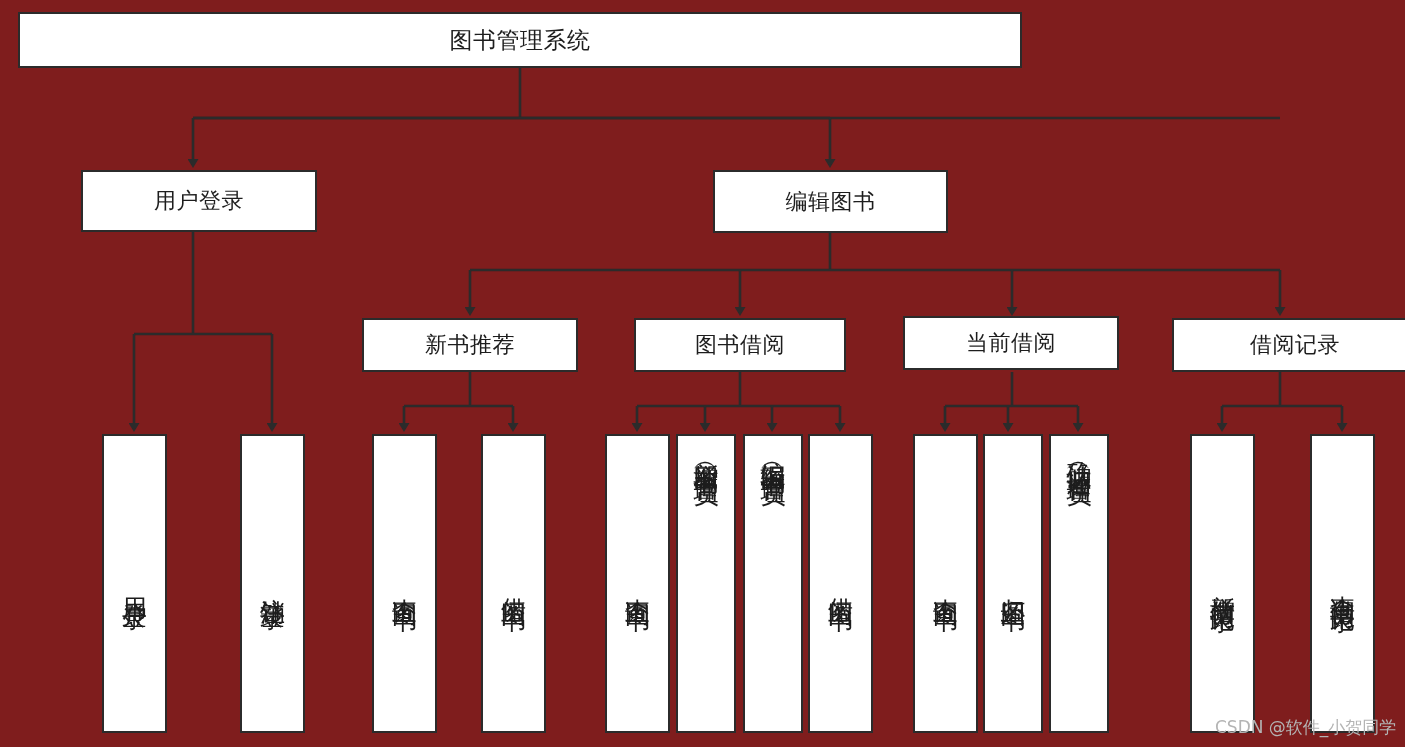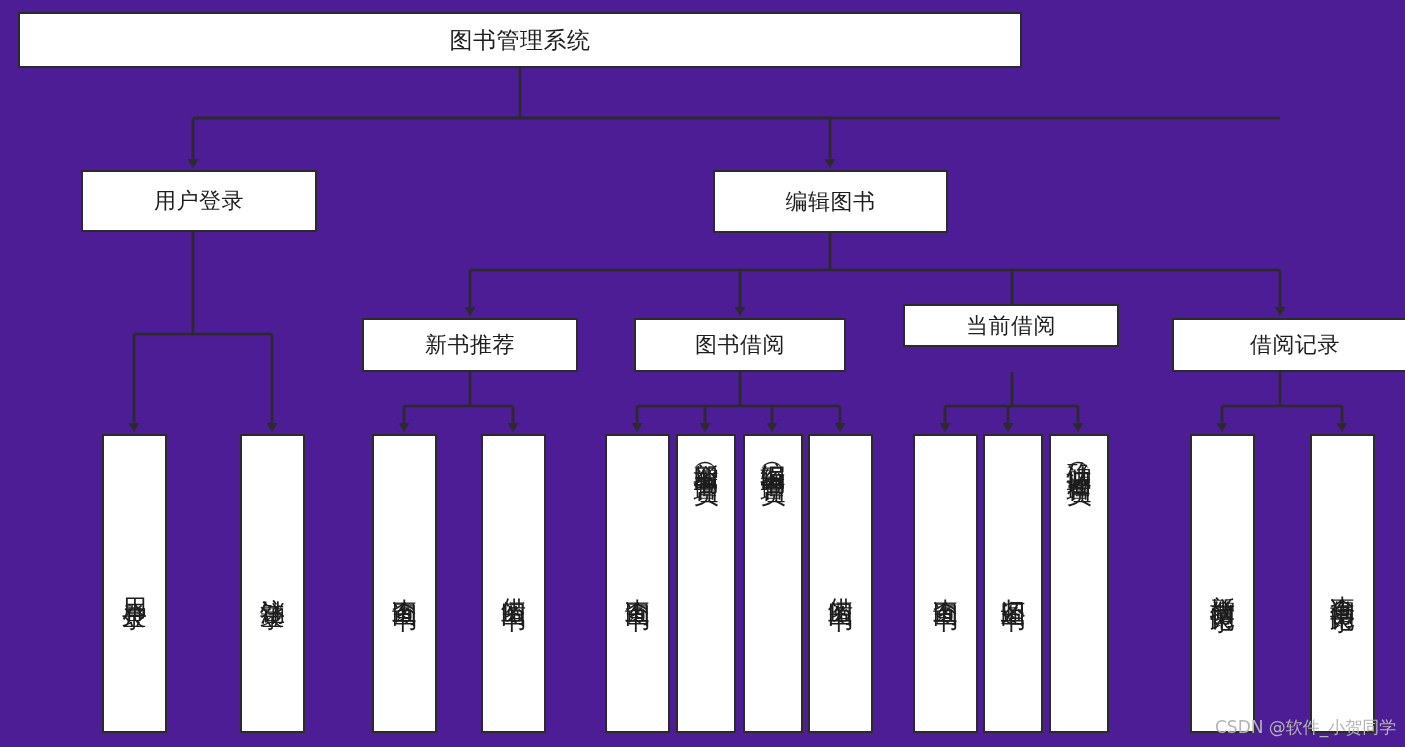--- a/index.html
+++ b/index.html
@@ -7,21 +7,21 @@
     padding: 0;
     background: #ffffff;
   }
   body {
     font-family: "DejaVu Sans", "Liberation Sans", sans-serif;
   }
   #canvas {
     position: relative;
     width: 1405px;
     height: 747px;
-    background: #4c1d95;
+    background: #7f1d1d;
     overflow: hidden;
   }
   #wires {
     position: absolute;
     left: 0;
     top: 0;
     width: 1405px;
     height: 747px;
   }
   .node {
@@ -146,21 +146,21 @@
   <div class="node h-node" style="left:713px; top:170px; width:235px; height:63px;">
     <span class="node-label">编辑图书</span>
   </div>
 
   <div class="node h-node" style="left:362px; top:318px; width:216px; height:54px;">
     <span class="node-label">新书推荐</span>
   </div>
   <div class="node h-node" style="left:634px; top:318px; width:212px; height:54px;">
     <span class="node-label">图书借阅</span>
   </div>
-  <div class="node h-node" style="left:903px; top:304px; width:216px; height:43px;">
+  <div class="node h-node" style="left:903px; top:316px; width:216px; height:54px;">
     <span class="node-label">当前借阅</span>
   </div>
   <div class="node h-node" style="left:1172px; top:318px; width:246px; height:54px;">
     <span class="node-label">借阅记录</span>
   </div>
 
   <div class="node leaf centered" style="left:102px; top:434px; width:65px; height:299px;">
     <span class="node-label">用户登录</span>
   </div>
   <div class="node leaf centered" style="left:240px; top:434px; width:65px; height:299px;">

